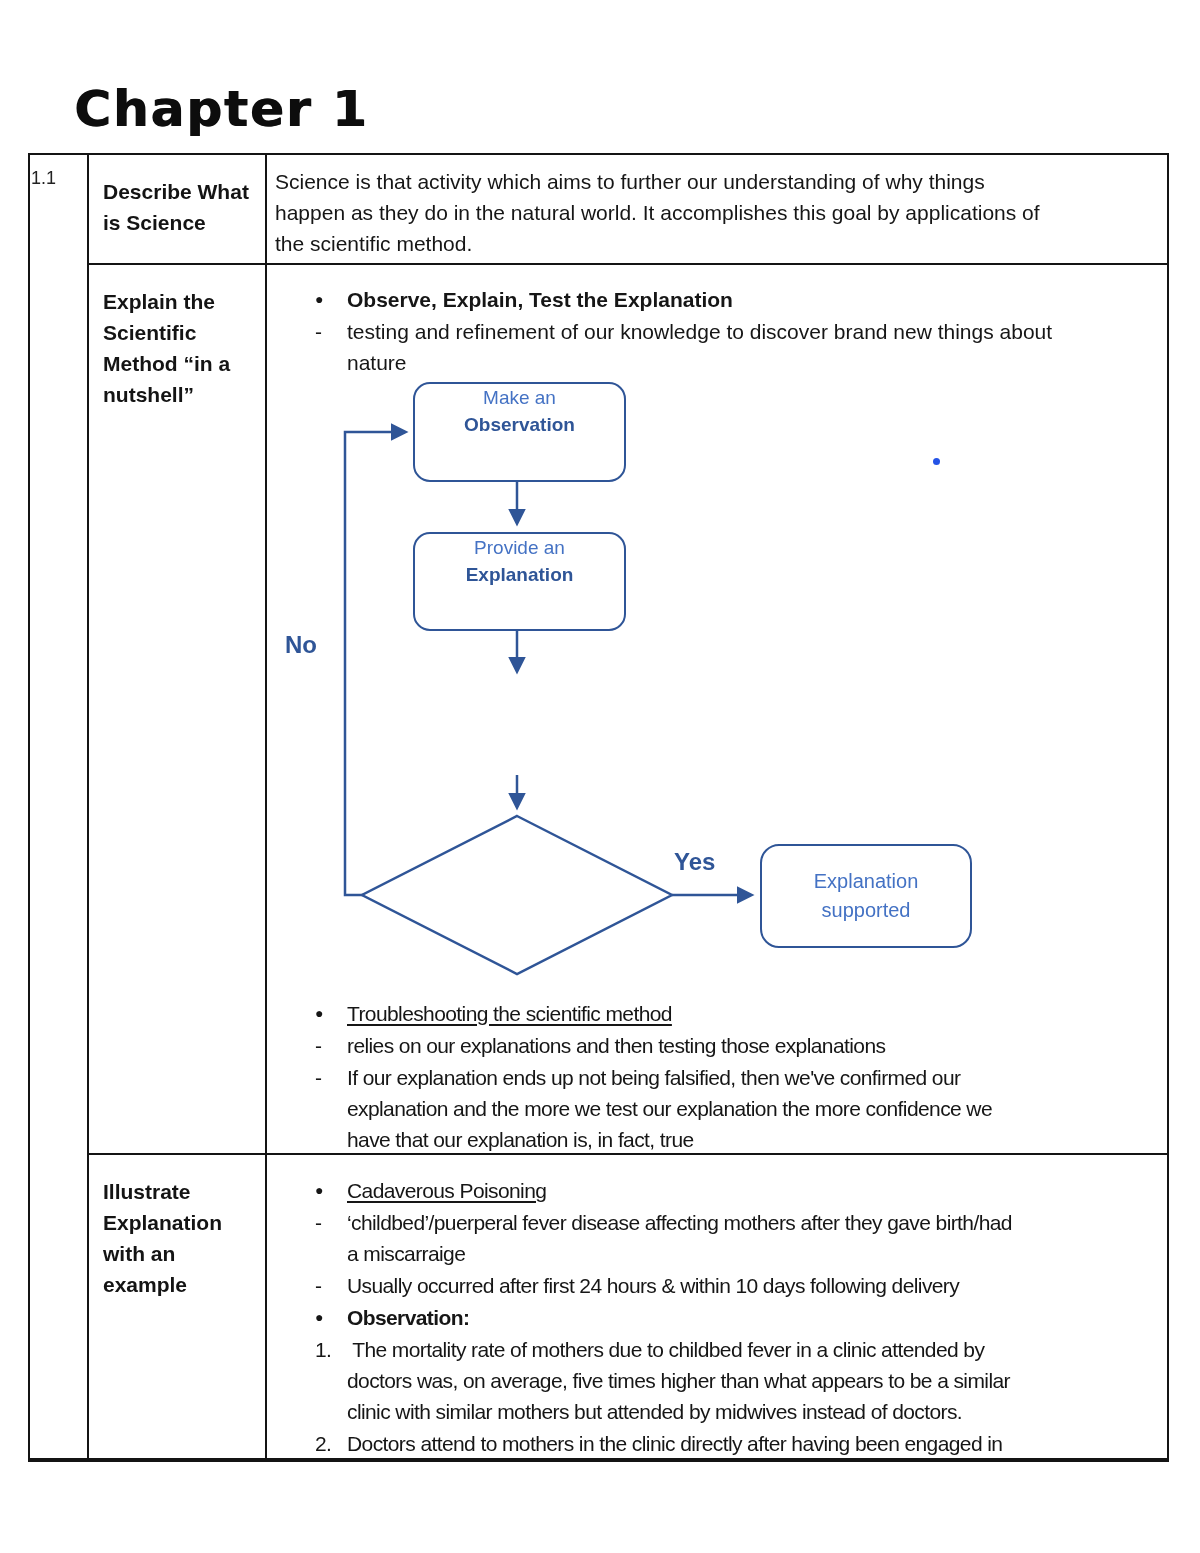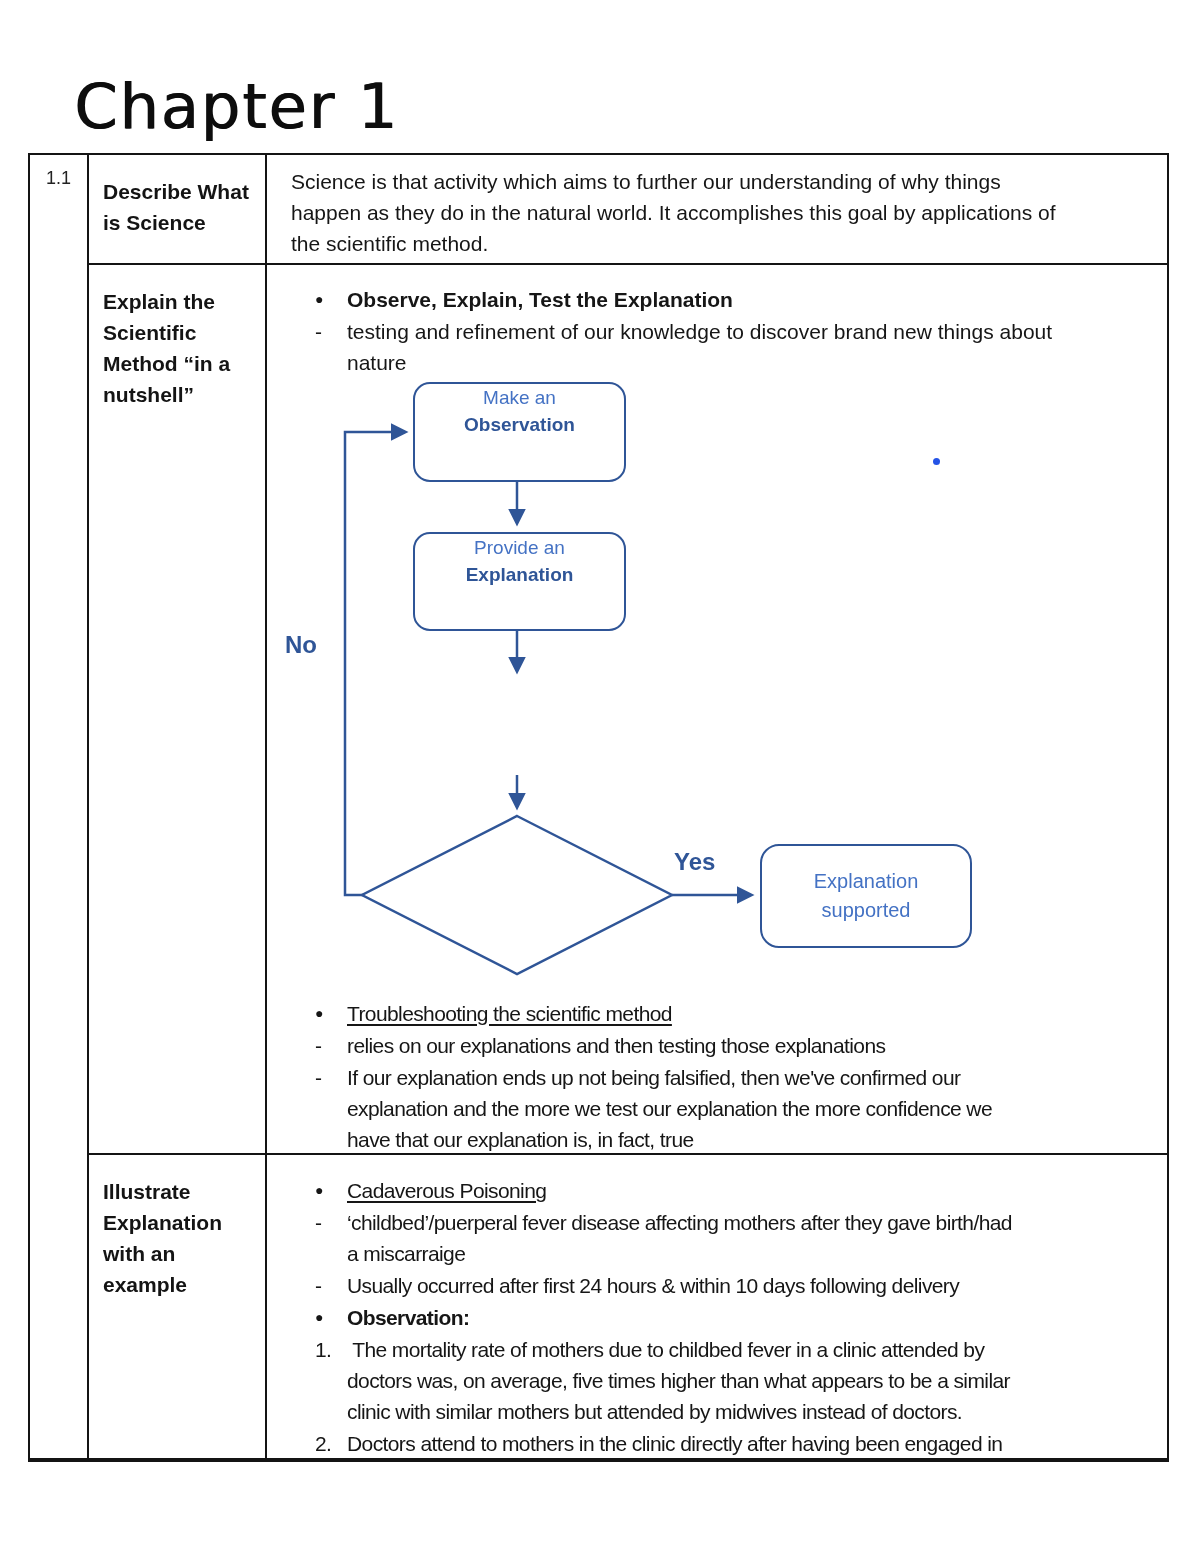--- a/index.html
+++ b/index.html
@@ -4,43 +4,43 @@
 <style>
   html,body{margin:0;padding:0;}
   body{
     width:1200px;height:1553px;background:#ffffff;position:relative;overflow:hidden;
     font-family:"Liberation Sans","DejaVu Sans",sans-serif;color:var(--ink,#111);
   }
   .pre{white-space:pre-wrap;}
 
   
   .chapter-title{
-    position:absolute;left:74px;top:70px;
-    font-family:"DejaVu Sans",sans-serif;font-weight:normal;font-size:62px;
+    position:absolute;left:74px;top:80px;
+    font-family:"DejaVu Sans",sans-serif;font-weight:bold;font-size:50px;
     letter-spacing:2px;color:#0d0d0d;text-shadow:1px 0 0 #0d0d0d;
   }
 
   
   .doc-table{
     position:absolute;left:28px;top:153px;width:1137px;height:1303px;
     border:2px solid #141414;border-bottom:4px solid #141414;
     display:grid;grid-template-columns:59px 178px 1fr;grid-template-rows:110px 890px 1fr;
     box-sizing:content-box;
   }
   .cell{box-sizing:border-box;position:relative;}
   .num-col{border-right:2px solid #141414;}
   .head-col{border-right:2px solid #141414;}
   .rowline{border-bottom:2px solid #141414;}
 
-  .cell-number{font-size:18px;padding:13px 0 0 16px;color:#222;}
+  .cell-number{font-size:18px;padding:13px 0 0 1px;color:#222;}
   .cell-heading{font-weight:bold;font-size:21px;line-height:31px;padding:21px 10px 0 14px;}
 
   .body-text{font-size:21px;line-height:31px;color:#161616;}
   .condensed{letter-spacing:-0.6px;}
-  .cell-content-1{padding:11px 18px 0 24px;}
+  .cell-content-1{padding:11px 18px 0 8px;}
 
   
   .lrow{display:flex;margin-bottom:1px;}
   .lmark{flex:0 0 32px;text-align:left;}
   .lmark.bullet{font-size:14px;line-height:31px;}
   .ltext{flex:1 1 auto;}
   .bold{font-weight:bold;}
   .underline{text-decoration:underline;text-underline-offset:3px;}
 
   

